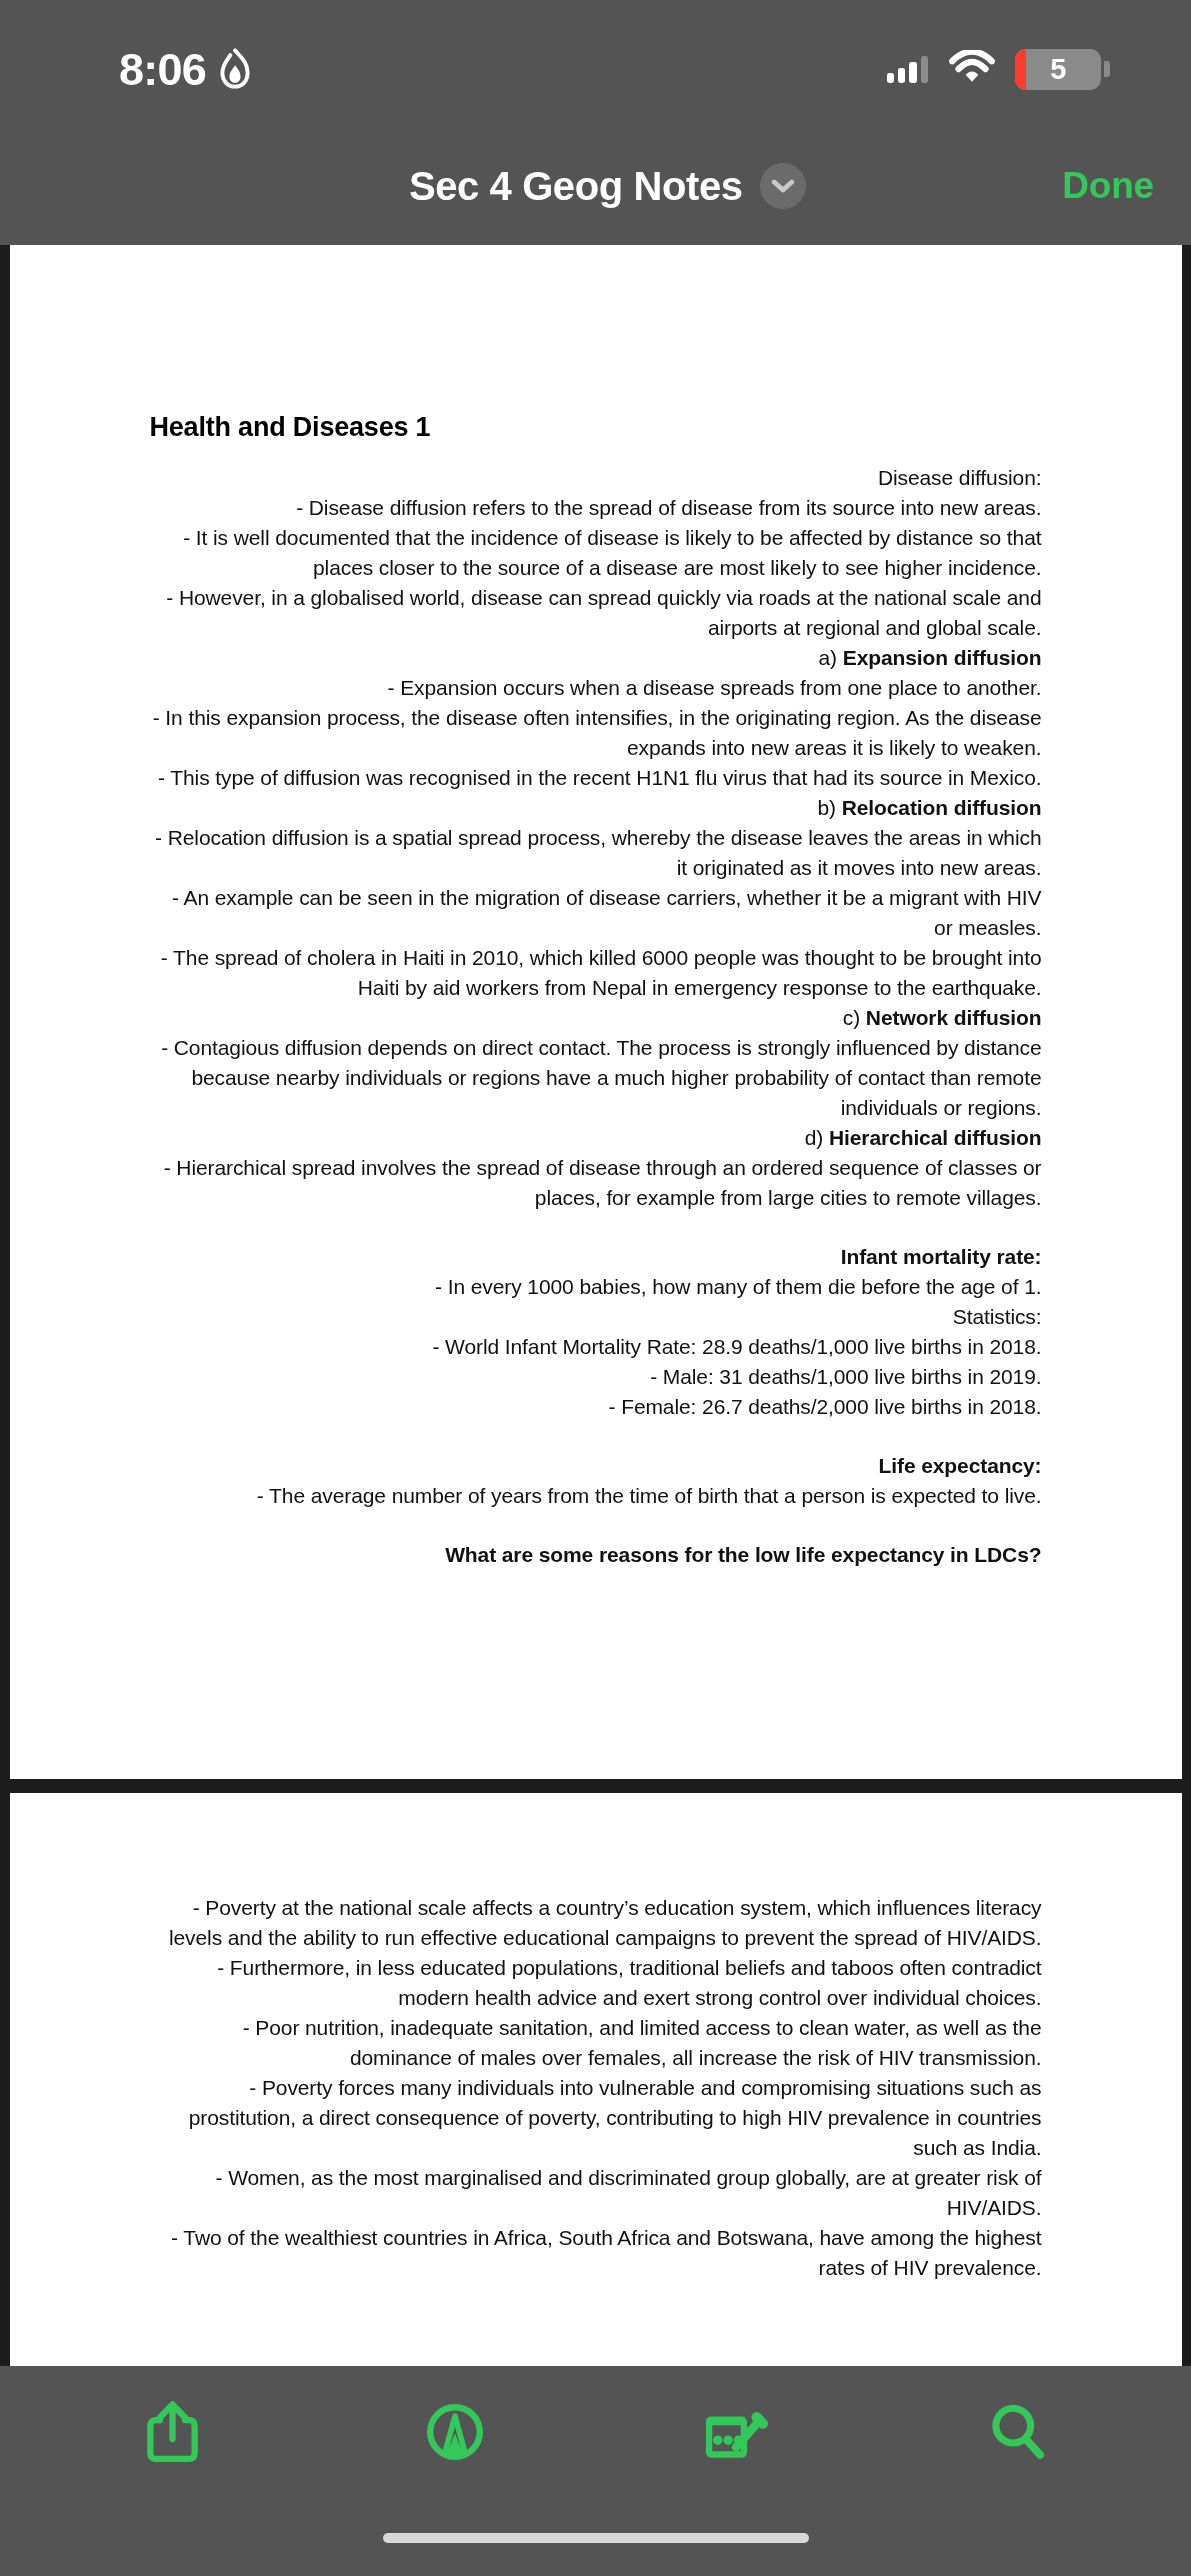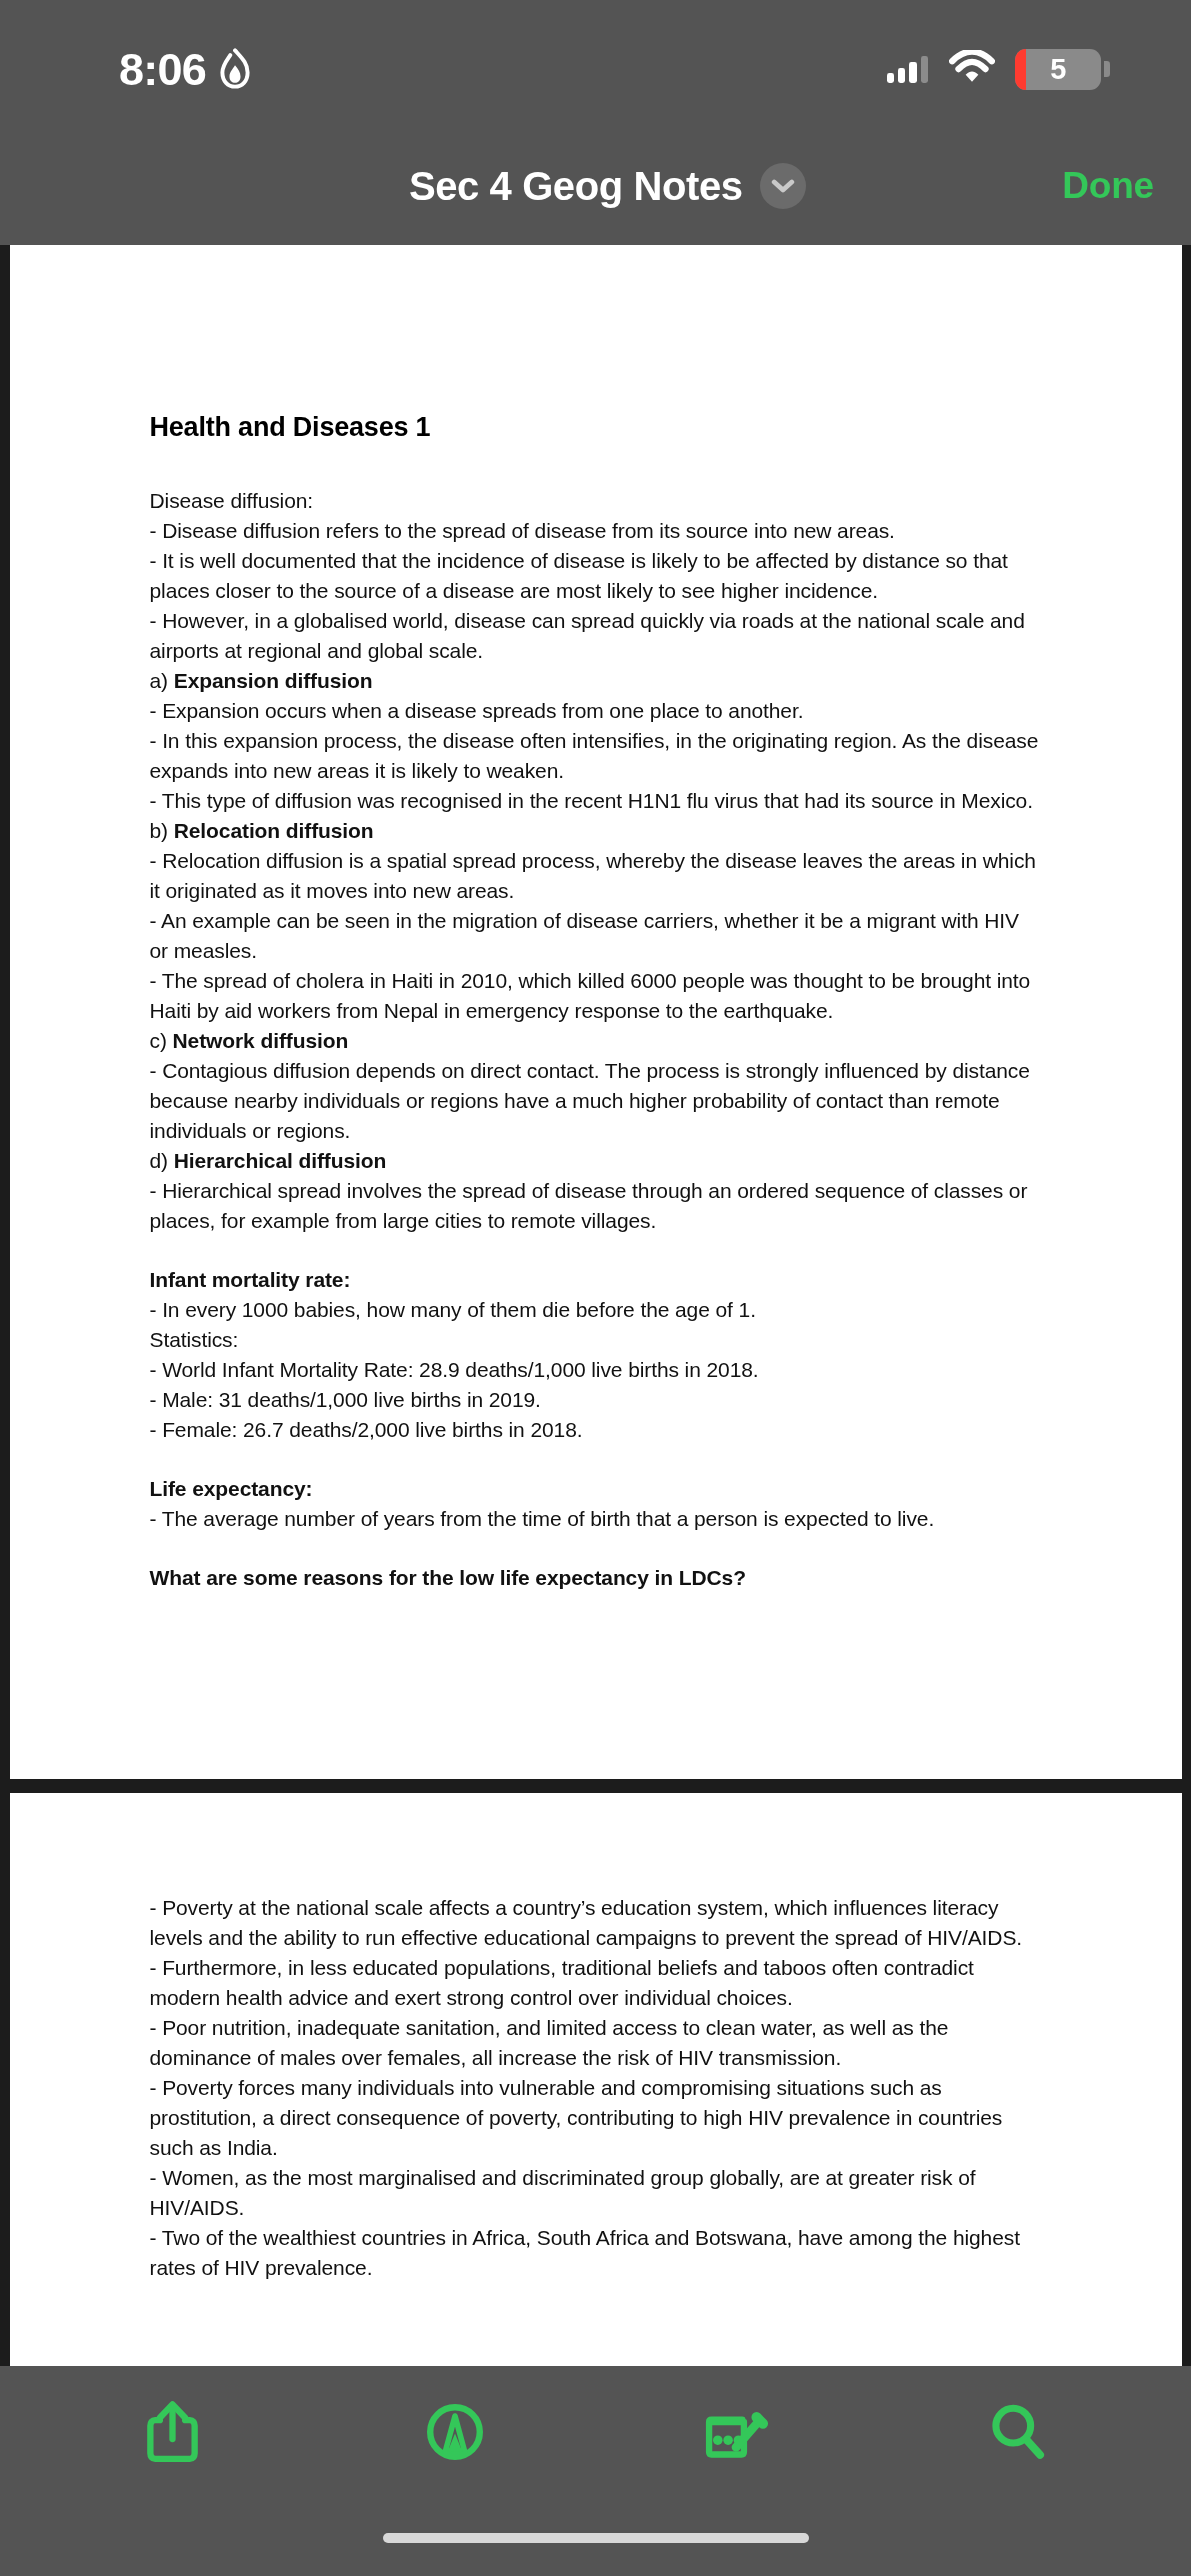--- a/index.html
+++ b/index.html
@@ -125,28 +125,29 @@
     padding:0 140px;
     flex:0 0 auto;
   }
   .page-1 { height:1534px; padding-top:167px; }
   .page-2 { height:803px; padding-top:100px; overflow:hidden; }
 
   .doc-h1 {
     font-size:27px;
     font-weight:bold;
     color:#000;
-    margin-bottom:43px;
+    margin-bottom:20px;
     letter-spacing:-0.2px;
   }
   .doc-p {
     font-size:21px;
     line-height:30px;
     color:#111;
     letter-spacing:-0.1px;
+    text-align:right;
   }
   .doc-p b { font-weight:bold; }
   .spacer { height:29px; }
 
   
   .toolbar {
     flex:0 0 134px;
     background:#545454;
     display:flex;
     align-items:center;

